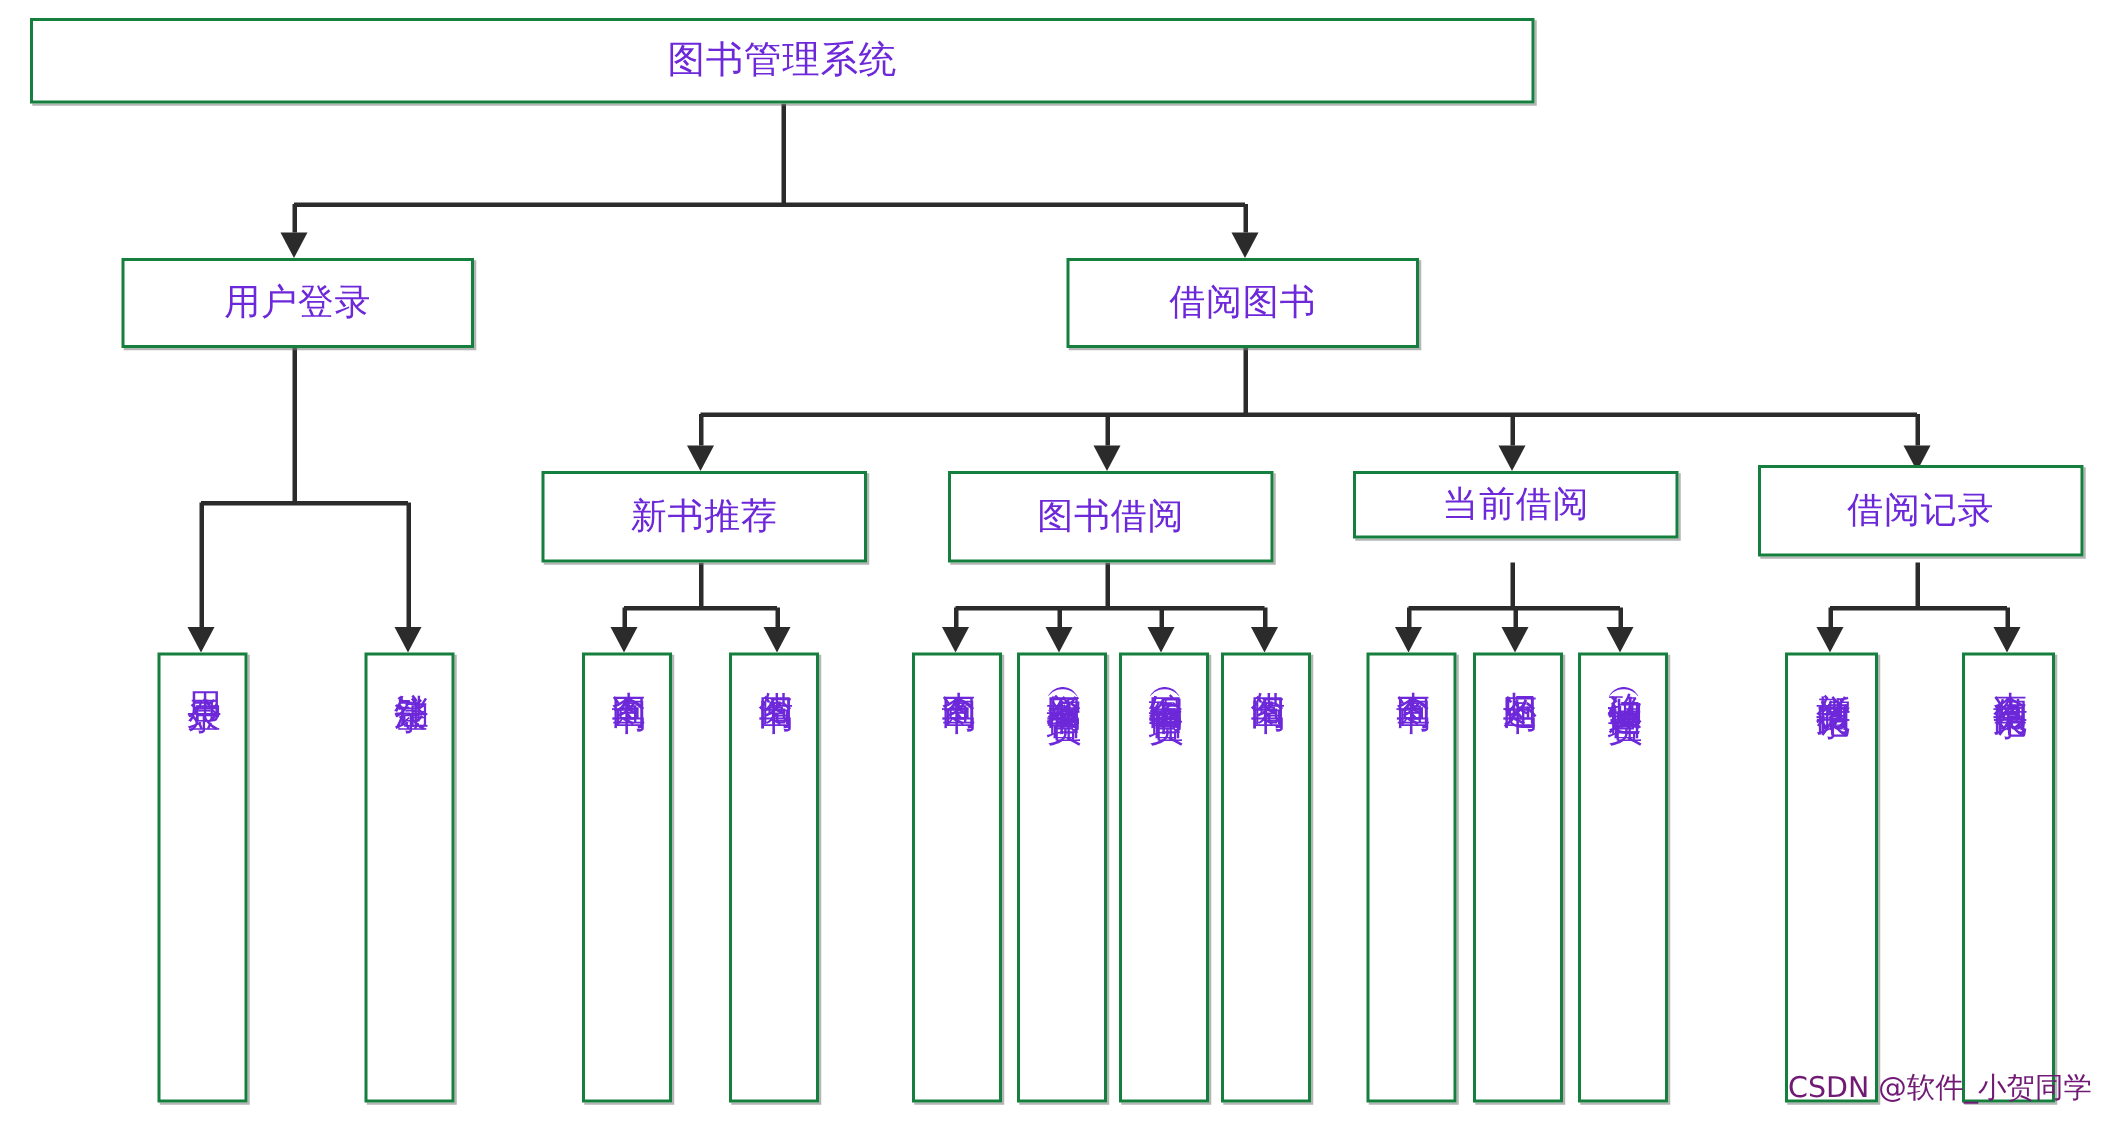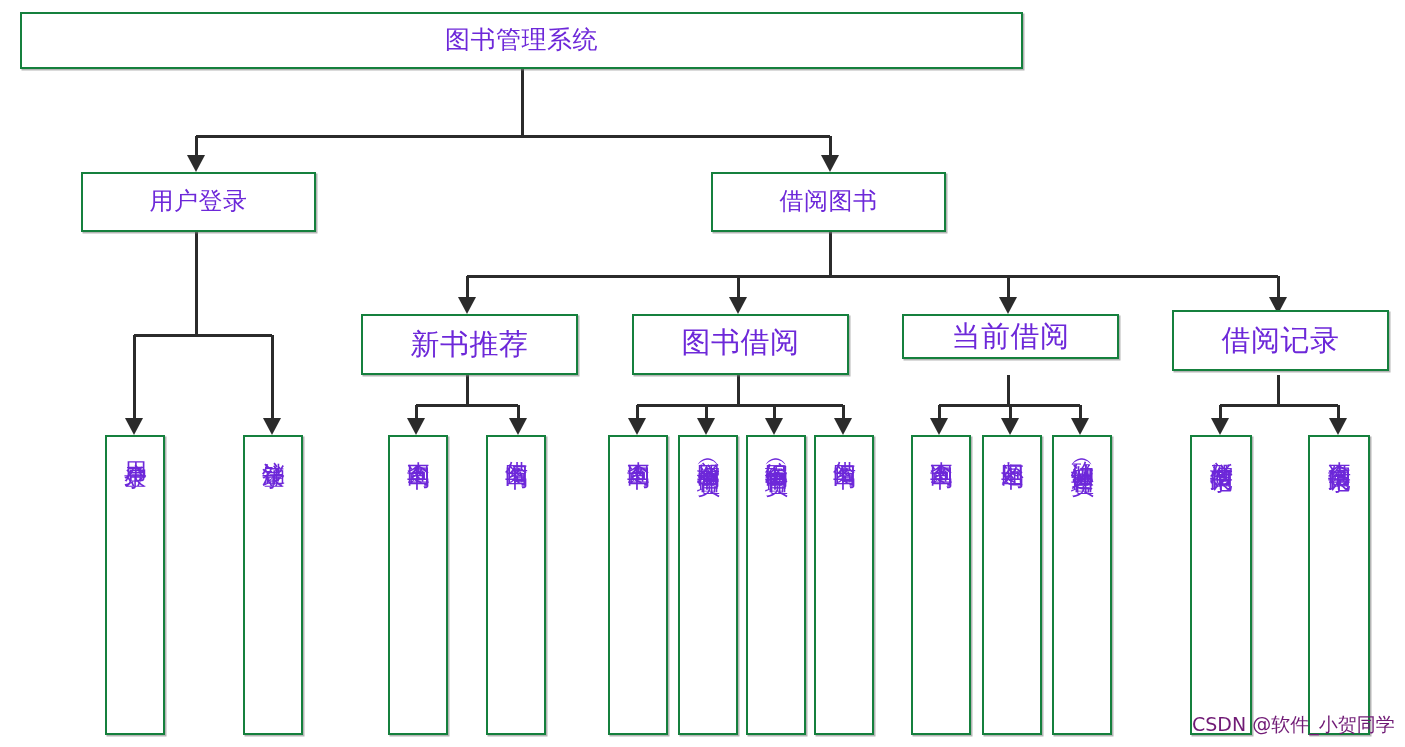--- a/index.html
+++ b/index.html
@@ -34,21 +34,21 @@
     display: block;
     line-height: 1.15;
     white-space: nowrap;
     letter-spacing: 0.5px;
   }
   
   .node.root { }
   .node.root .node-label { font-size: 25px; }
   
   .node.lvl1 .node-label { font-size: 24px; }
-  .node.lvl2 .node-label { font-size: 29px; }
+  .node.lvl2 .node-label { font-size: 24px; }
   
   .node.leaf {
     align-items: flex-start;
     justify-content: center;
     padding-top: 6px;
   }
   .node.leaf .node-label {
     font-size: 23px;
     writing-mode: vertical-rl;
     text-orientation: upright;
@@ -148,21 +148,21 @@
       </div>
       <div class="node lvl1" style="left: 81px; top: 172px; width: 235px; height: 60px;">
         <span class="node-label">用户登录</span>
       </div>
       <div class="node lvl1" style="left: 711px; top: 172px; width: 235px; height: 60px;">
         <span class="node-label">借阅图书</span>
       </div>
       <div class="node lvl2" style="left: 361px; top: 314px; width: 217px; height: 61px;">
         <span class="node-label">新书推荐</span>
       </div>
-      <div class="node lvl2" style="left: 632px; top: 314px; width: 217px; height: 61px; font-family: Liberation Mono, monospace;">
+      <div class="node lvl2" style="left: 632px; top: 314px; width: 217px; height: 61px;">
         <span class="node-label">图书借阅</span>
       </div>
       <div class="node lvl2" style="left: 902px; top: 314px; width: 217px; height: 45px;">
         <span class="node-label">当前借阅</span>
       </div>
       <div class="node lvl2" style="left: 1172px; top: 310px; width: 217px; height: 61px;">
         <span class="node-label">借阅记录</span>
       </div>
       <div class="node leaf" style="left: 105px; top: 435px; width: 60px; height: 300px;">
         <span class="node-label">用户登录</span>

